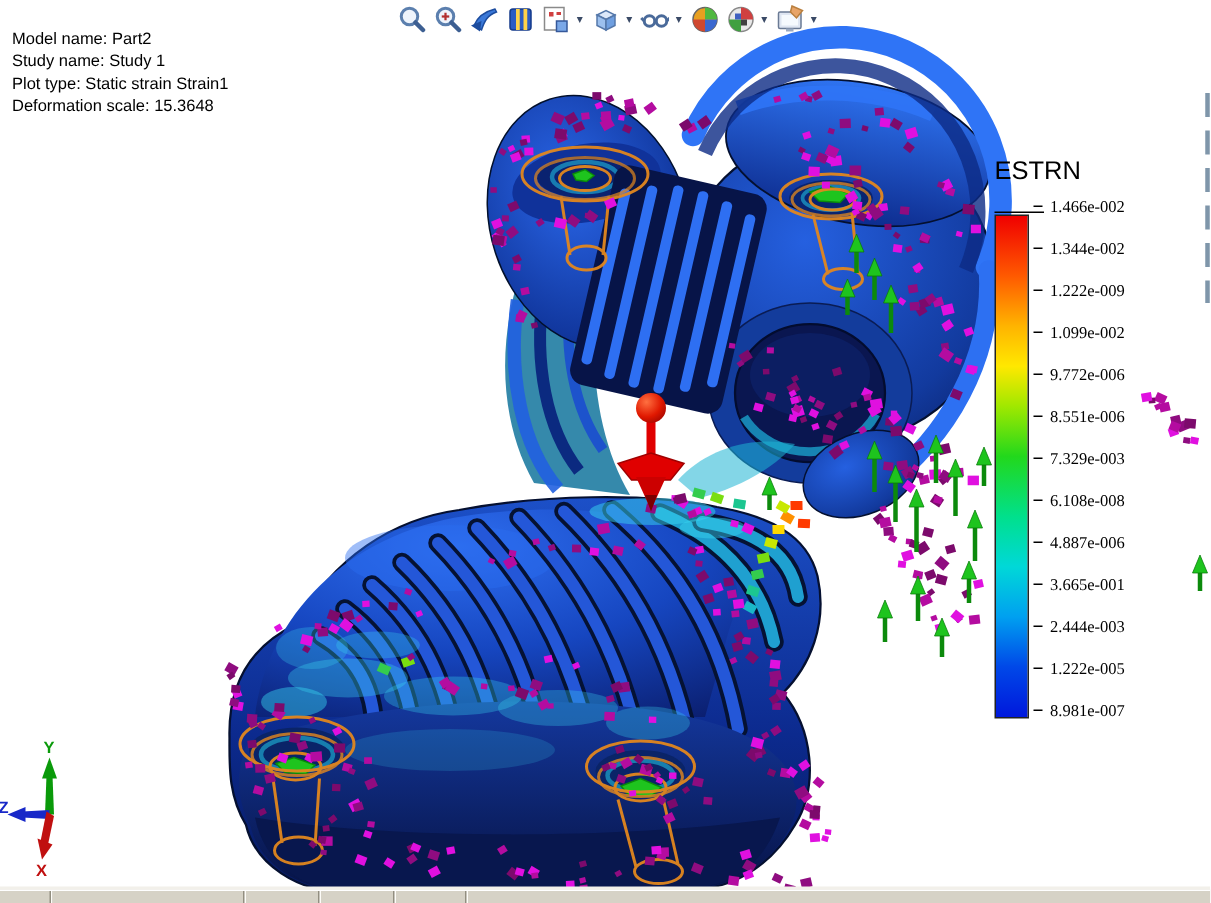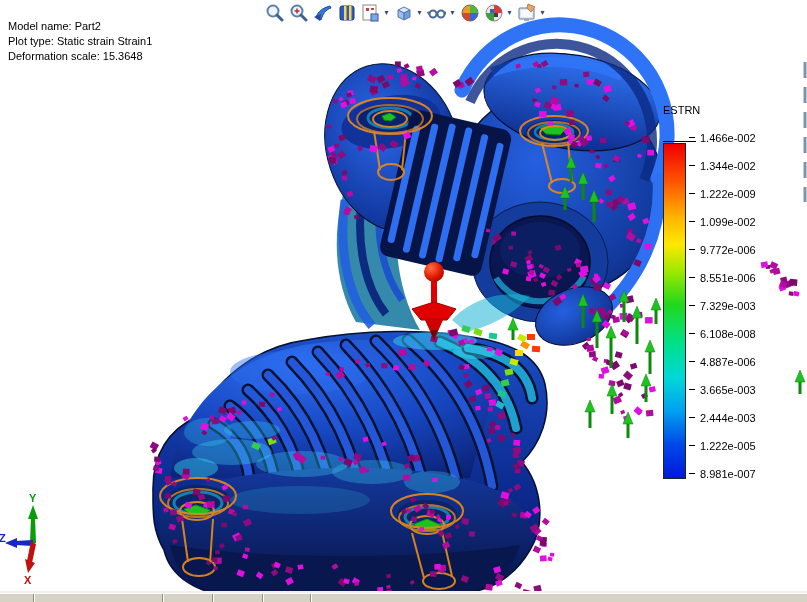--- a/index.html
+++ b/index.html
@@ -8,26 +8,26 @@
   
   #info{position:absolute;left:8px;top:19px;font-size:11px;line-height:15px;color:#000;z-index:5;}
   
   #toolbar{position:absolute;left:262px;top:1px;display:flex;align-items:center;height:24px;z-index:6;}
   .tb{width:22px;height:22px;margin:0 1px;border:1px solid transparent;display:flex;
       align-items:center;justify-content:center;background:transparent;padding:0;cursor:default;}
   .tb svg{display:block;}
   .caret{font-size:8px;color:#3a4a66;width:9px;text-align:center;line-height:22px;cursor:default;}
   
   #legend{position:absolute;left:650px;top:100px;z-index:5;}
-  #legend .lg-title{position:absolute;left:13px;top:4px;font-size:11px;color:#000;}
+  #legend .lg-title{position:absolute;left:13px;top:4px;font-size:17px;color:#000;}
   #lg-bar{position:absolute;left:13px;top:43px;width:21px;height:334px;border:1px solid #222;}
   #lg-topline{position:absolute;left:13px;top:41px;width:33px;height:1px;background:#000;}
   #lg-labels{position:absolute;left:39px;top:31px;height:349px;display:flex;flex-direction:column;
              justify-content:space-between;}
-  .lg-row{display:flex;align-items:center;font-size:11px;color:#000;white-space:nowrap;height:13px;}
+  .lg-row{display:flex;align-items:center;font-size:11px;color:#000;white-space:nowrap;height:13px;font-family:Liberation Serif, serif;}
   .lg-row .tick{display:inline-block;width:6px;height:1px;background:#000;margin-right:5px;}
   
   #statusbar{position:absolute;left:0;bottom:0;width:807px;height:8px;background:#d6d2c6;
              border-top:1px solid #ffffff;box-shadow:0 -2px 0 #f2f0ea;z-index:8;}
   .sb-div{position:absolute;top:0;width:1px;height:8px;background:#928e80;border-right:1px solid #fdfcf8;}
   
   #scene{position:absolute;left:0;top:0;z-index:1;}
 </style>
 </head>
 <body>
@@ -677,20 +677,21 @@
       <polygon points="-2,-2 3,1 -1,20 -6,18" style="fill:var(--triad-x)"></polygon>
       <polygon points="-8,16 2,20 -5,30" style="fill:var(--triad-x)"></polygon>
       <text x="-4" y="-41" font-size="11" font-weight="bold" style="fill:var(--triad-y)">Y</text>
       <text x="-34" y="-1" font-size="11" font-weight="bold" style="fill:var(--triad-z)">Z</text>
       <text x="-9" y="41" font-size="11" font-weight="bold" style="fill:var(--triad-x)">X</text>
     </g>
   </svg>
 
   <div id="info">
     <div>Model name: Part2</div>
+    <div>Study name: Study 1</div>
     <div>Plot type: Static strain Strain1</div>
     <div>Deformation scale: 15.3648</div>
   </div>
 
   <div id="toolbar">
     <button class="tb">
       <svg width="22" height="22">
         <circle cx="9" cy="9" r="5.5" fill="#eef4fc" stroke="#5b7fae" stroke-width="2"></circle>
         <line x1="13" y1="13" x2="18" y2="18" stroke="#3d5f92" stroke-width="3" stroke-linecap="round"></line>
       </svg>
@@ -808,21 +809,21 @@
       <span class="lg-row">
           <i class="tick"></i>
           <span>6.108e-008</span>
         </span>
       <span class="lg-row">
           <i class="tick"></i>
           <span>4.887e-006</span>
         </span>
       <span class="lg-row">
           <i class="tick"></i>
-          <span>3.665e-003</span>
+          <span>3.665e-001</span>
         </span>
       <span class="lg-row">
           <i class="tick"></i>
           <span>2.444e-003</span>
         </span>
       <span class="lg-row">
           <i class="tick"></i>
           <span>1.222e-005</span>
         </span>
       <span class="lg-row">

